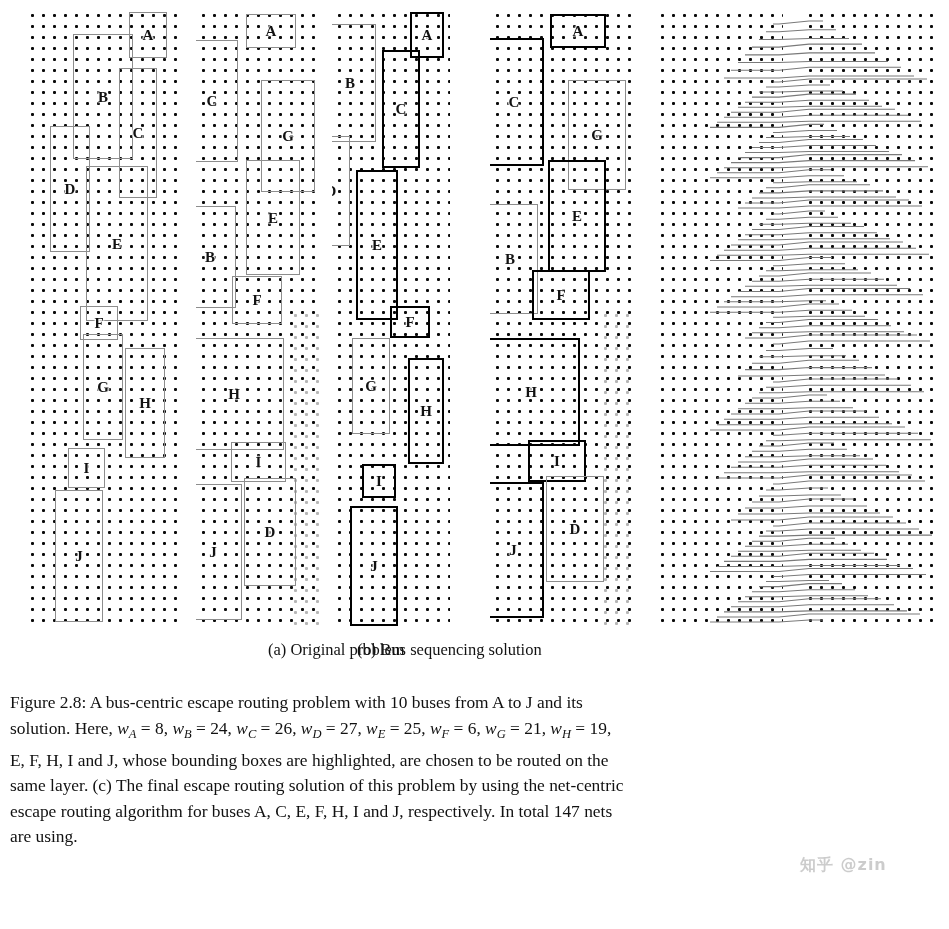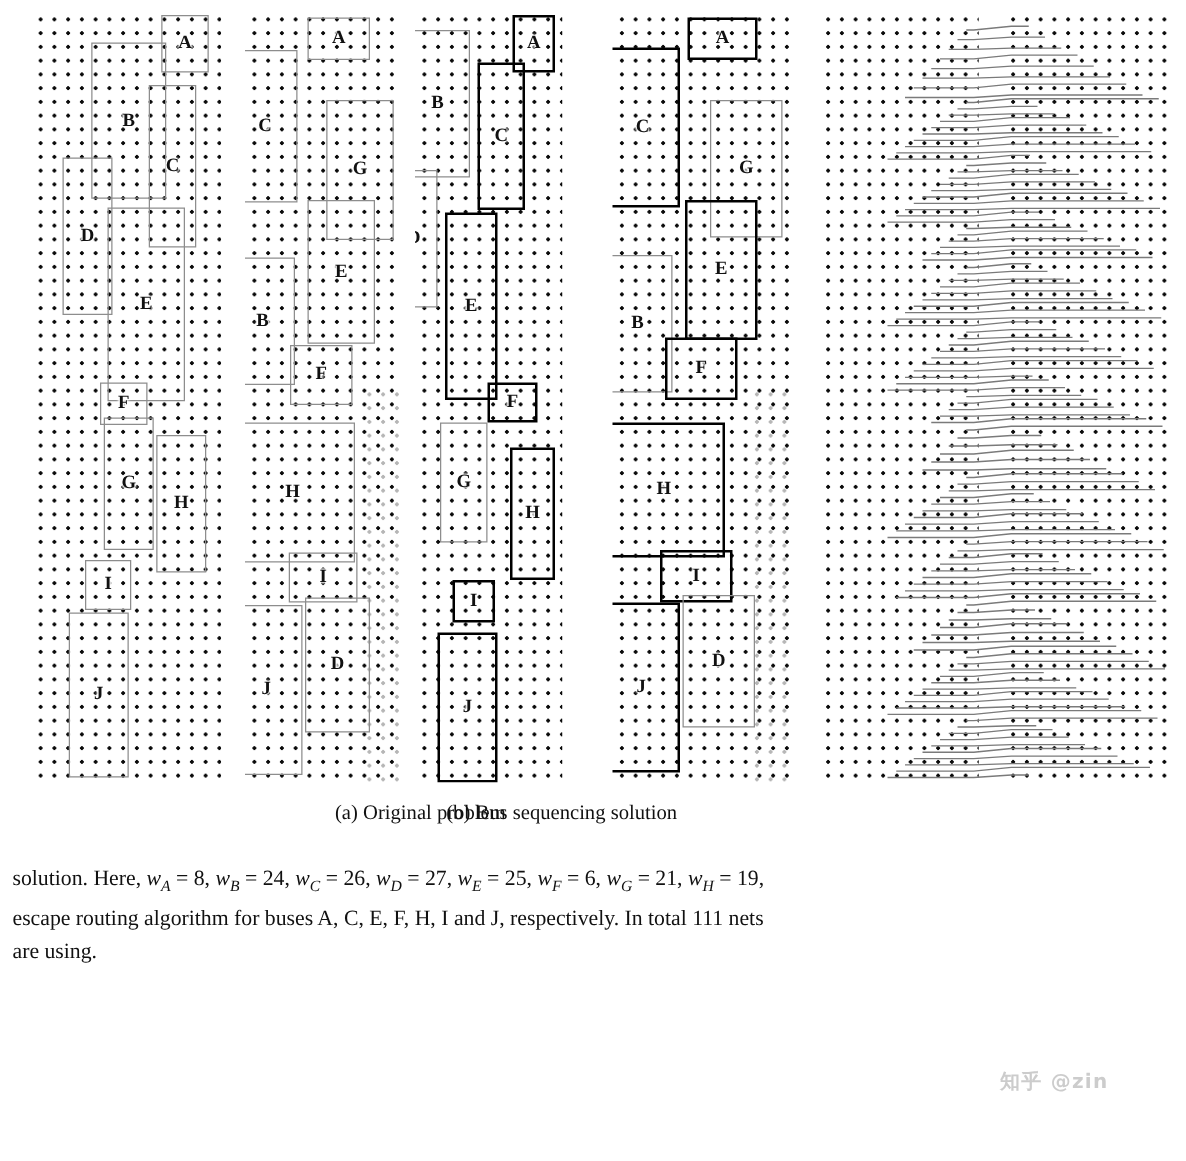--- a/index.html
+++ b/index.html
@@ -307,18 +307,21 @@
   </div>
 
 </div>
 
 <div class="subcaptions">
     <div class="subcap" style="left: 268px;">(a) Original problem</div>
     <div class="subcap" style="left: 357px; font-family: Liberation Serif, serif;">(b) Bus sequencing solution</div>
   </div>
 
 <div id="caption">
+    <div class="ln">Figure 2.8: A bus-centric escape routing problem with 10 buses from A to J and its</div>
     <div class="ln">solution. Here, <span class="v">w<sub>A</sub></span> = 8, <span class="v">w<sub>B</sub></span> = 24, <span class="v">w<sub>C</sub></span> = 26, <span class="v">w<sub>D</sub></span> = 27, <span class="v">w<sub>E</sub></span> = 25, <span class="v">w<sub>F</sub></span> = 6, <span class="v">w<sub>G</sub></span> = 21, <span class="v">w<sub>H</sub></span> = 19,</div>
-    <div class="ln">escape routing algorithm for buses A, C, E, F, H, I and J, respectively. In total 111 nets</div>
+    <div class="ln">E, F, H, I and J, whose bounding boxes are highlighted, are chosen to be routed on the</div>
+    <div class="ln">same layer. (c) The final escape routing solution of this problem by using the net-centric</div>
+    <div class="ln">escape routing algorithm for buses A, C, E, F, H, I and J, respectively. In total 147 nets</div>
     <div class="ln">are using.</div>
   </div>
 
 <div id="watermark">知乎 @zin</div>
 
 </body></html>

